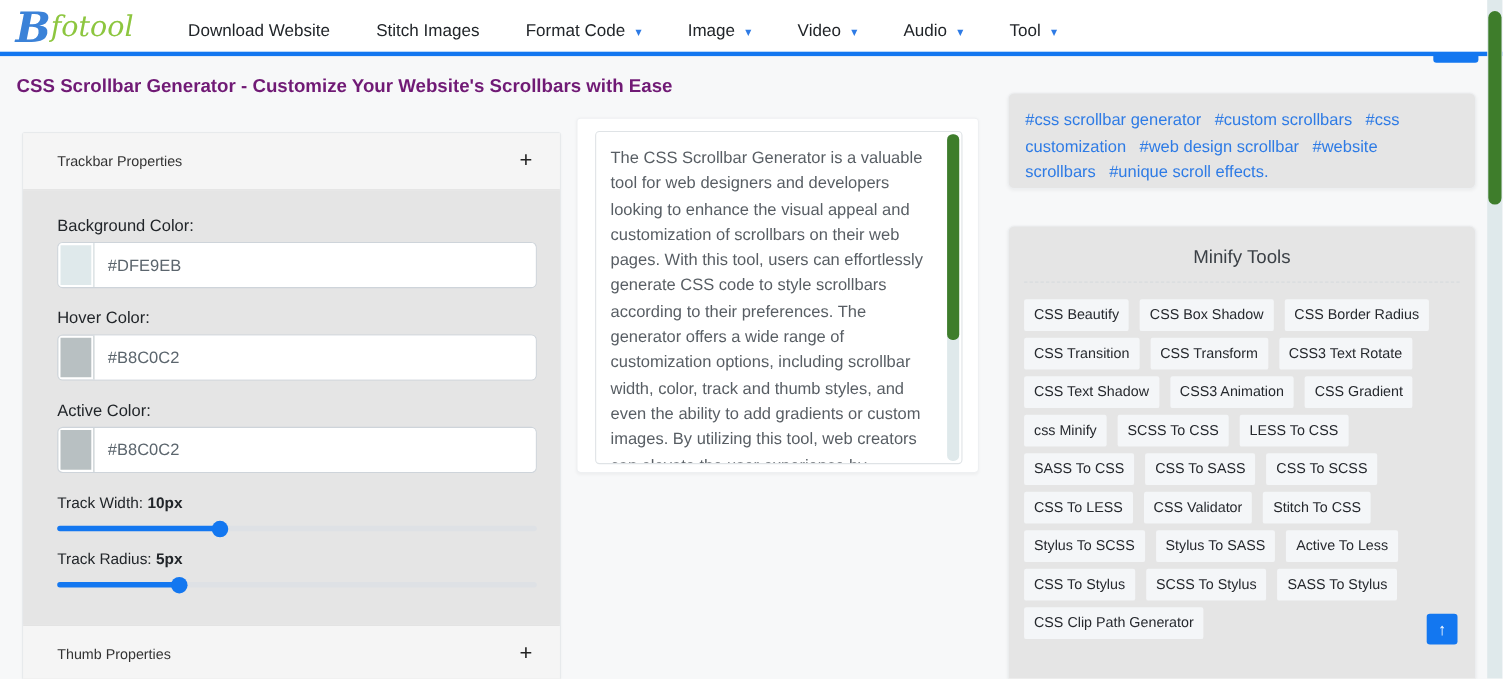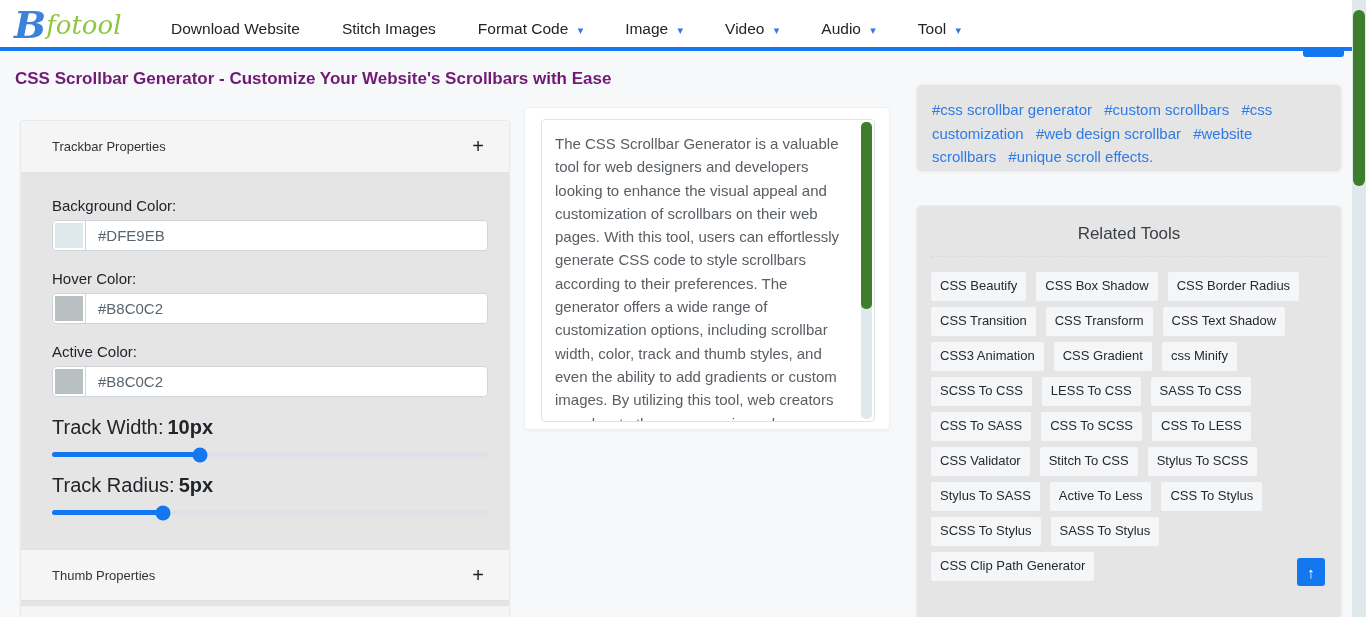--- a/index.html
+++ b/index.html
@@ -43,29 +43,29 @@
     display:flex; justify-content:space-between; align-items:center;
     height:52px; background:#f5f5f5; border-bottom:1px solid #e2e2e2;
     padding:0 25px 0 31px; cursor:pointer;
   }
   .acc-header .acc-title{ font-size:13px; color:#333; }
   .plus{ font-size:20px; color:#222; font-weight:400; }
   .acc-gap{ margin-top:4px; border-top:1px solid #e2e2e2; }
   .acc-body{ padding:24px 21px 12px 31px; border-bottom:1px solid #e5e5e5; }
   .field-label{ font-size:15px; color:#212529; margin-bottom:6px; }
   .color-group{
-    display:flex; height:31px; border:1px solid #ced4da; border-radius:5px;
+    display:flex; height:42px; border:1px solid #ced4da; border-radius:5px;
     overflow:hidden; margin-bottom:19px; background:#fff;
   }
   .swatch{ flex:0 0 33px; border-right:1px solid #cfd6da; box-shadow:inset 0 0 0 2px #fff; }
   .color-input{
     flex:1; border:none; outline:none; font-size:15px; color:#5b656d;
     padding:0 12px; font-family:inherit; background:#fff; min-width:0;
   }
-  .slider-label{ font-size:20px; color:#212529; }
+  .slider-label{ font-size:14px; color:#212529; }
   .slider-label .lbl{ margin-right:4px; }
   .slider-label b{ font-weight:700; }
   .range{
     position:relative; height:5px; border-radius:3px; margin:13px 0 17px;
     background:linear-gradient(to right, var(--accent-blue) var(--pct), #dee1e5 var(--pct));
     cursor:pointer;
   }
   .range-thumb{
     position:absolute; left:var(--pct); top:50%; transform:translate(-50%,-50%);
     width:15px; height:15px; border-radius:50%; background:var(--accent-blue);
@@ -249,34 +249,35 @@
     </div>
   </div>
 
   <div class="card tags-card">
     <p class="tags">
       
     <span class="tag">#css scrollbar generator</span> <span class="tag">#custom scrollbars</span> <span class="tag">#css customization</span> <span class="tag">#web design scrollbar</span> <span class="tag">#website scrollbars</span> <span class="tag">#unique scroll effects.</span> </p>
   </div>
 
   <div class="card related-card">
-    <div class="related-title">Related Tools</div>
+    <div class="related-title">Minify Tools</div>
     <div class="divider"></div>
     <div class="chips">
 
         <span class="chip">CSS Beautify</span>
 
         <span class="chip">CSS Box Shadow</span>
 
         <span class="chip">CSS Border Radius</span>
 
         <span class="chip">CSS Transition</span>
 
         <span class="chip">CSS Transform</span>
 
+        <span class="chip">CSS3 Text Rotate</span>
 
         <span class="chip">CSS Text Shadow</span>
 
         <span class="chip">CSS3 Animation</span>
 
         <span class="chip">CSS Gradient</span>
 
         <span class="chip">css Minify</span>
 
         <span class="chip">SCSS To CSS</span>

